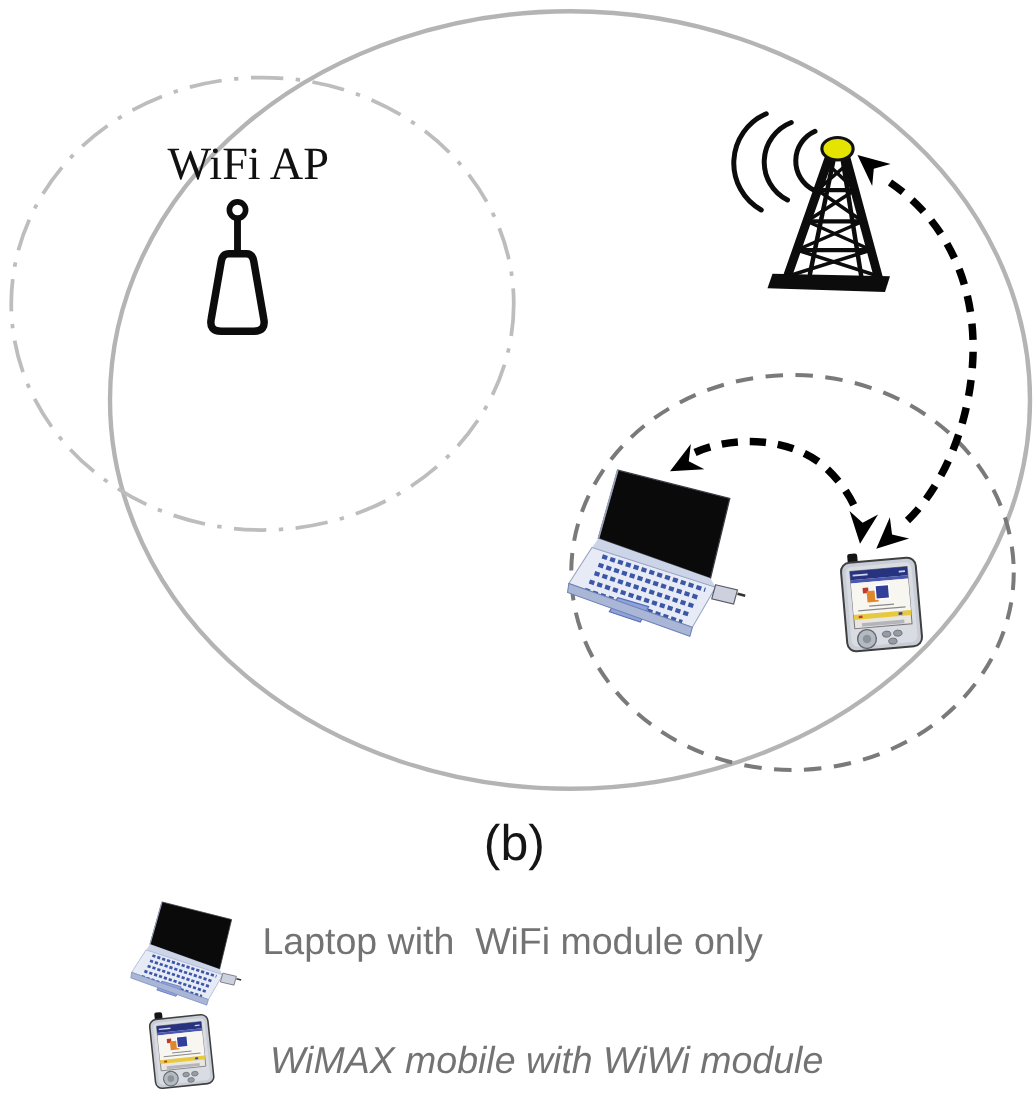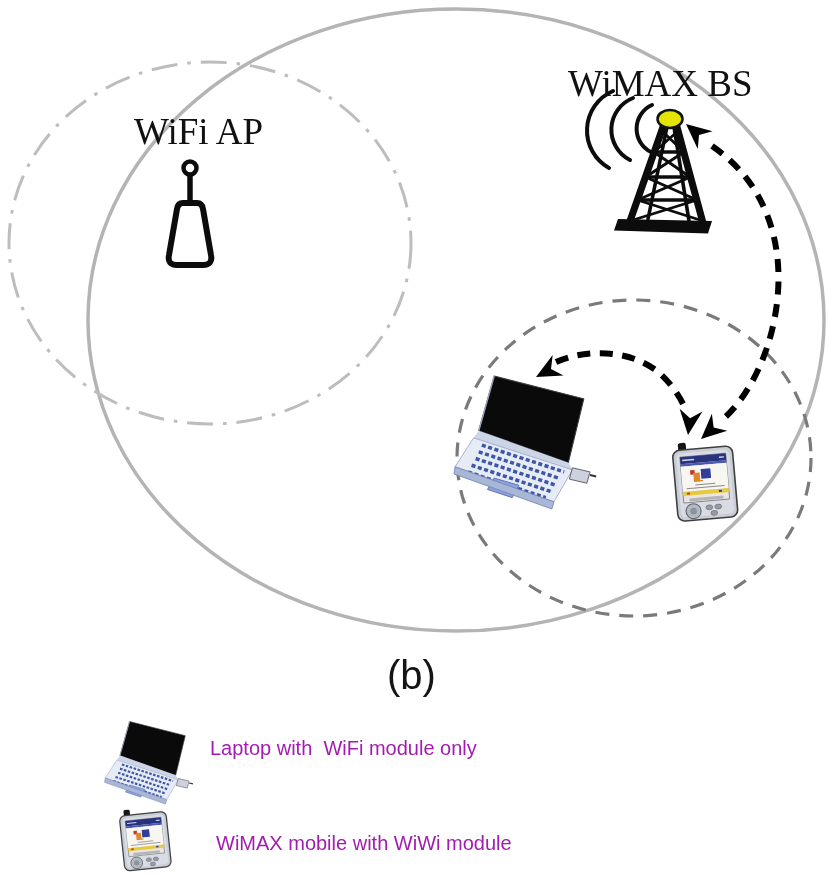--- a/index.html
+++ b/index.html
@@ -23,23 +23,23 @@
     letter-spacing:0px;
   }
   .caption{
     font-family:"Liberation Sans", sans-serif;
     font-size:40px;
     line-height:1.05;
     color:#151515;
   }
   .legend-label{
     font-family:"Liberation Sans", sans-serif;
-    font-size:20px;
+    font-size:30px;
     line-height:1.15;
-    color:#a21caf;
+    color:#737373;
     white-space:pre;
   }
 </style>
 </head>
 <body>
 
 <div class="stage">
 
   <svg width="828" height="887" viewBox="0 0 828 887">
     <defs>
@@ -164,20 +164,19 @@
     <g>
       <use href="#def-laptop" transform="translate(104,719) scale(0.64)"></use>
     </g>
     <g>
       <use href="#def-pda" transform="translate(121,808) scale(0.78) rotate(-6,32,40)"></use>
     </g>
   </svg>
 
   <div class="lbl lbl-serif" style="left:134px;top:112px;text-align:center;">WiFi AP</div>
 
-  <div class="lbl lbl-serif" style="left:568px;top:64px;">WiMAX BS</div>
 
   <div class="lbl caption" style="left:387px;top:654px;">(b)</div>
 
   <div class="lbl legend-label" style="left:210px;top:737px;">Laptop with  WiFi module only</div>
 
-  <div class="lbl legend-label" style="left:216px;top:832px;">WiMAX mobile with WiWi module</div>
+  <div class="lbl legend-label" style="left:216px;top:832px;font-style:italic;">WiMAX mobile with WiWi module</div>
 </div>
 
 </body></html>

